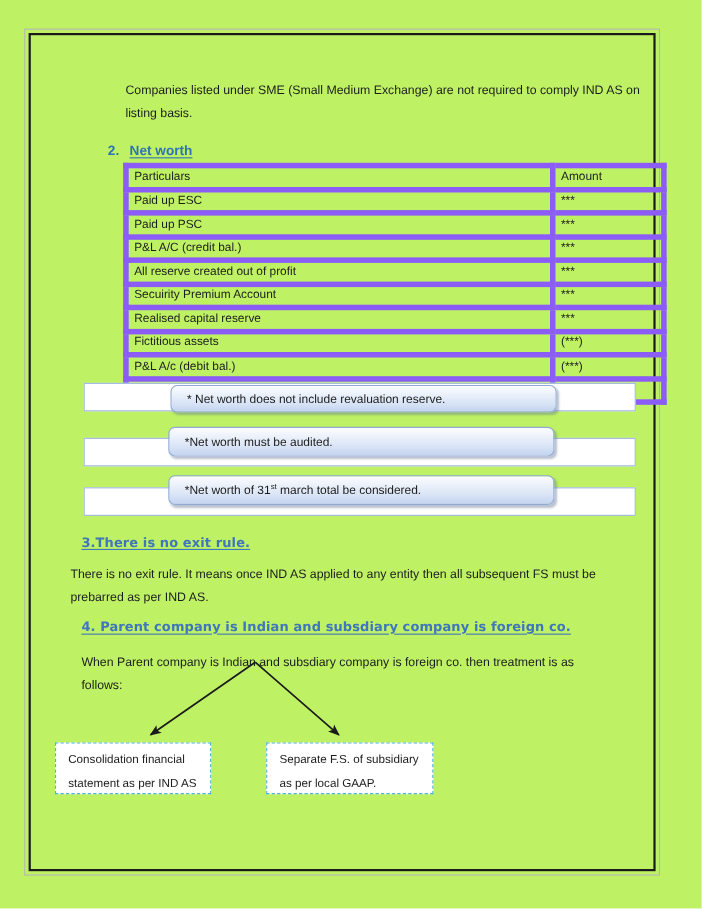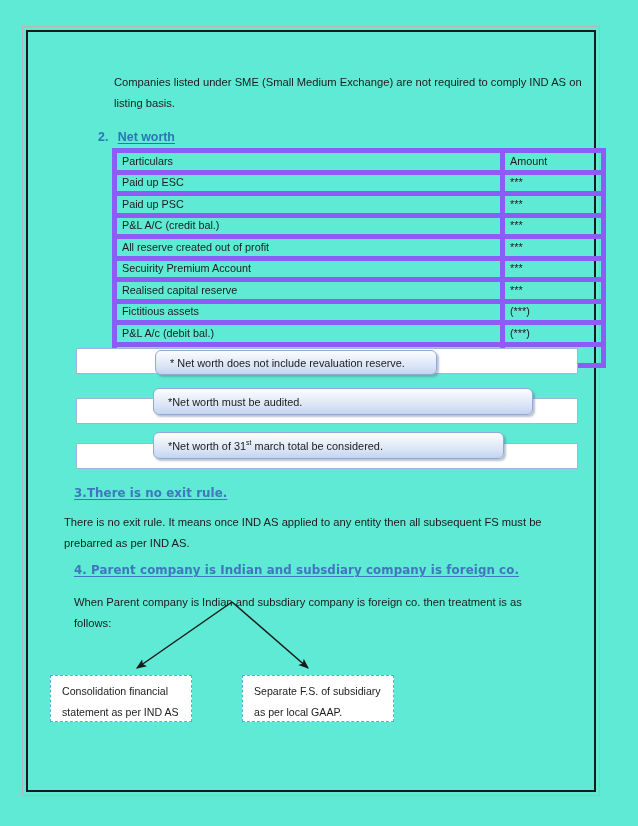--- a/index.html
+++ b/index.html
@@ -9,21 +9,21 @@
   }
   body {
     font-family: "Liberation Sans", sans-serif;
     -webkit-font-smoothing: antialiased;
   }
 
   #page {
     position: relative;
     width: 638px;
     height: 826px;
-    background: #5eead4;
+    background: #bef264;
     overflow: hidden;
   }
 
   
   .frame-outer {
     position: absolute;
     left: 22px;
     top: 26px;
     width: 578px;
     height: 770px;
@@ -208,26 +208,26 @@
           <td class="col-a">(***)</td>
         </tr>
         <tr>
           <td class="col-p">total</td>
           <td class="col-a"><span class="amt-underline">***</span></td>
         </tr>
       </tbody>
     </table>
 
     <div class="callout-outer" style="left:76px; top:348px; width:502px; height:26px;"></div>
-    <div class="callout-blue" style="left:155px; top:350px; width:282px; height:25px;">
+    <div class="callout-blue" style="left:155px; top:350px; width:351px; height:25px;">
       <span>* Net worth does not include revaluation reserve.</span>
     </div>
 
     <div class="callout-outer" style="left:76px; top:398px; width:502px; height:26px;"></div>
-    <div class="callout-blue" style="left:153px; top:388px; width:380px; height:27px;">
+    <div class="callout-blue" style="left:153px; top:388px; width:351px; height:27px;">
       <span>*Net worth must be audited.</span>
     </div>
 
     <div class="callout-outer" style="left:76px; top:443px; width:502px; height:26px;"></div>
     <div class="callout-blue" style="left:153px; top:432px; width:351px; height:27px;">
       <span><span>*Net worth of 31</span><sup>st</sup><span> march total be considered.</span></span>
     </div>
 
     <div class="heading-wide" style="left:74px; top:485px;">3.There is no exit rule.</div>
 

